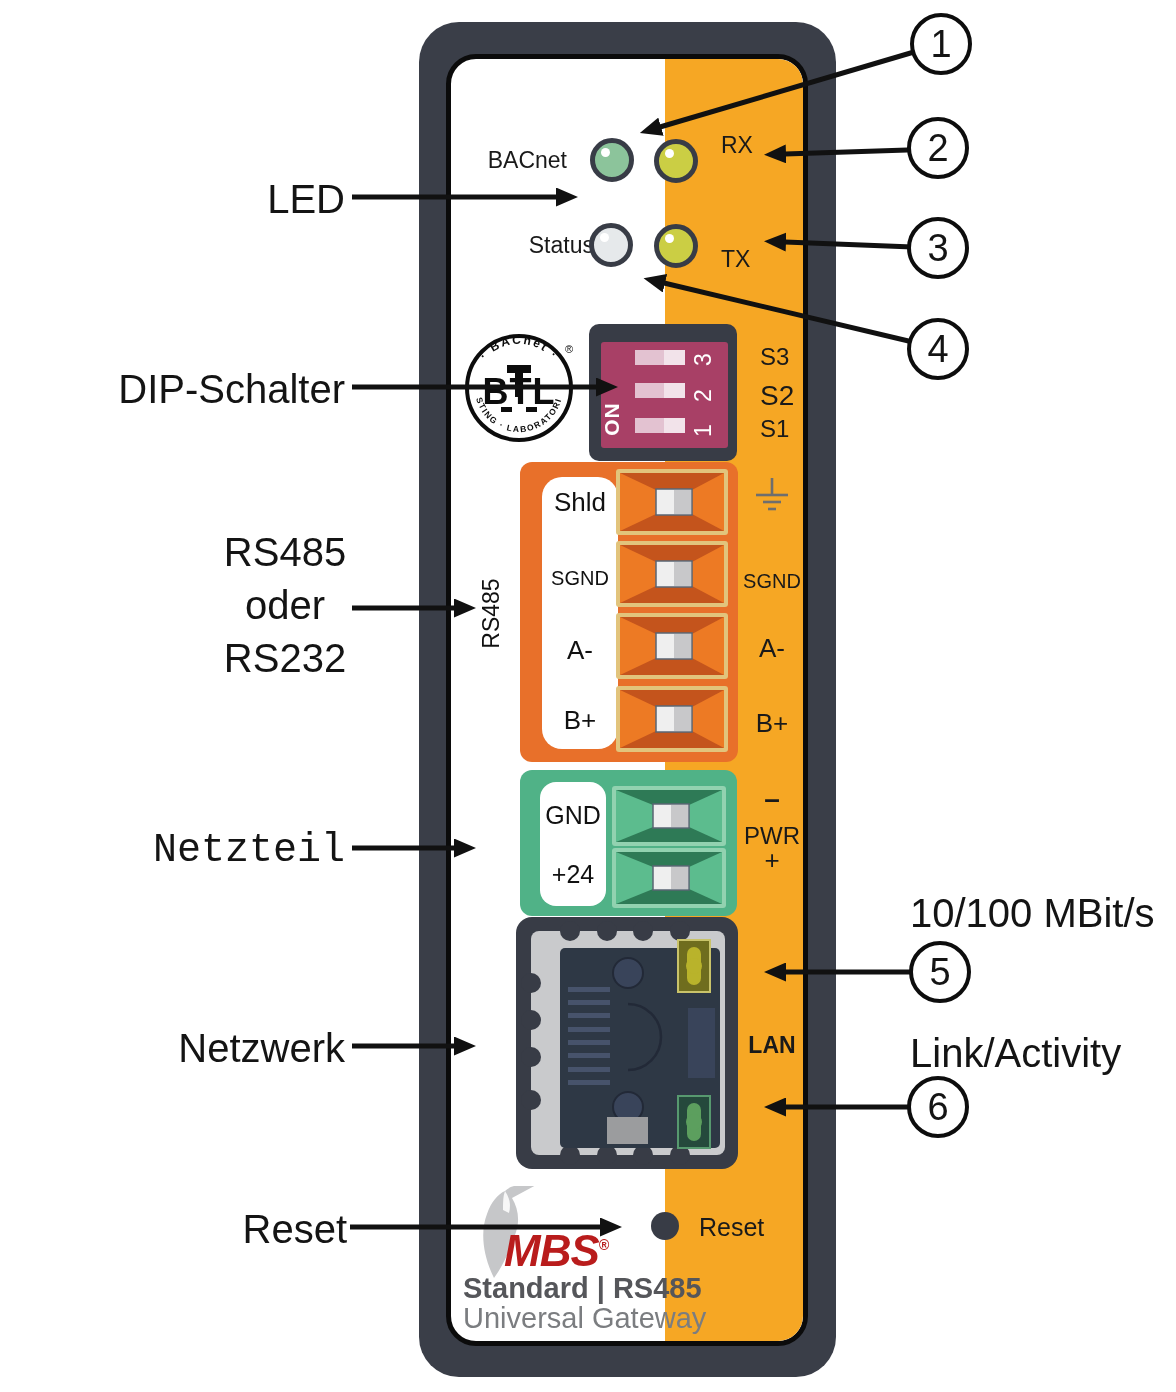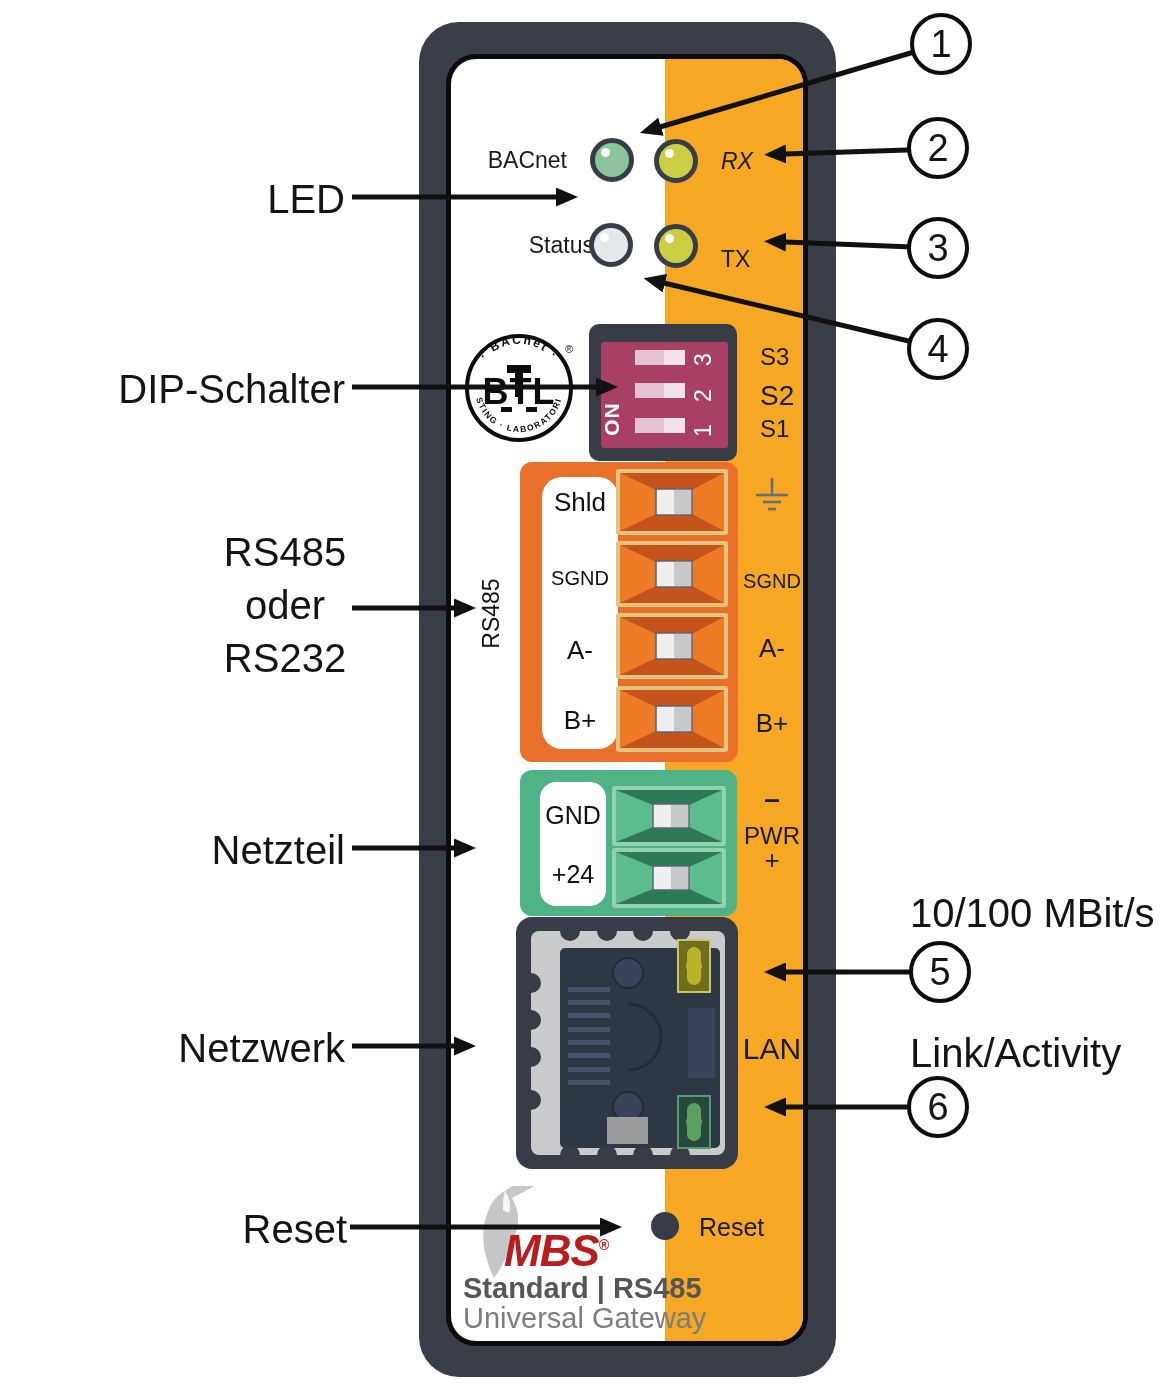--- a/index.html
+++ b/index.html
@@ -41,21 +41,21 @@
 
 <div class="canvas">
 
   <div class="abs case"></div>
   <div class="abs panel">
     <div class="orange-col"></div>
   </div>
 
   <div class="abs devtxt" style="right:609px;top:147px;">BACnet</div>
   <div class="abs devtxt" style="right:582px;top:232px;">Status</div>
-  <div class="abs devtxt" style="left:721px;top:148px;font-style:italic;">RX</div>
+  <div class="abs devtxt" style="left:721px;top:132px;">RX</div>
   <div class="abs devtxt" style="left:721px;top:246px;">TX</div>
   <div class="abs led" style="left:590px;top:138px;background:#8CC49B;"></div>
   <div class="abs led" style="left:654px;top:139px;background:#CBCE44;"></div>
   <div class="abs led" style="left:589px;top:223px;background:#E6E9EB;"></div>
   <div class="abs led" style="left:654px;top:224px;background:#CBCE44;"></div>
 
   <svg class="abs" style="left:461px;top:331px;" width="116" height="116" viewBox="0 0 116 116">
     <circle cx="58" cy="57" r="52" fill="#ffffff" stroke="#0c0c0c" stroke-width="4"></circle>
     <defs>
       <path id="btlTop" d="M 14.7,64.6 A 44,44 0 1 1 101.3,64.6"></path>
@@ -201,21 +201,21 @@
       <rect x="171" y="30" width="14" height="38" rx="7" fill="#B9B32B"></rect>
         <circle cx="178" cy="49" r="8" fill="#B9B32B"></circle>
     </g>
     <g>
       <rect x="162" y="179" width="32" height="52" fill="#25493C" stroke="#57996F" stroke-width="2"></rect>
       <rect x="171" y="186" width="14" height="38" rx="7" fill="#5C9F5E"></rect>
         <circle cx="178" cy="205" r="8" fill="#5C9F5E"></circle>
     </g>
     <rect x="91" y="200" width="41" height="27" fill="#9B9C9E"></rect>
   </svg>
-  <div class="abs paneltxt" style="top:1032px;font-size:30px;">LAN</div>
+  <div class="abs paneltxt" style="top:1032px;font-size:23px;font-weight:bold;">LAN</div>
 
   <div class="abs reset-btn"></div>
   <div class="abs devtxt" style="left:699px;top:1213px;font-size:25px;">Reset</div>
 
   <svg class="abs" style="left:470px;top:1186px;" width="70" height="92" viewBox="0 0 70 92">
     <path d="M24,92 C13,70 10,46 17,28 C21,16 28,8 35,5 C37,3 40,1 44,0 L68,-2 L42,12 C48,22 50,34 46,46 C40,64 33,80 24,92 Z" fill="#C6C7C9"></path>
     <path d="M35,5 C40,12 41,20 39,27 L33,24 C33,16 33,10 35,5 Z" fill="#ffffff" opacity="0.85"></path>
   </svg>
   <div class="abs mbs" style="left:504px;top:1226px;"><span>MBS</span><sup style="font-size:14px;">®</sup></div>
   <div class="abs brand1" style="left:463px;top:1272px;">Standard | RS485</div>
@@ -243,21 +243,21 @@
     </g>
   </svg>
 
   <div class="abs callout" style="right:831px;top:177px;">LED</div>
   <div class="abs callout" style="right:831px;top:367px;">DIP-Schalter</div>
   <div class="abs callout ctr" style="left:155px;top:526px;width:260px;line-height:53px;">
     <div>RS485</div>
     <div>oder</div>
     <div>RS232</div>
   </div>
-  <div class="abs callout" style="right:831px;top:828px;">Netzteil</div>
+  <div class="abs callout" style="right:831px;top:828px;font-family:Liberation Mono, monospace;">Netzteil</div>
   <div class="abs callout" style="right:831px;top:1026px;">Netzwerk</div>
   <div class="abs callout" style="right:829px;top:1207px;">Reset</div>
 
   <div class="abs num-circle" style="left:910px;top:13px;">
       <span>1</span>
     </div>
   <div class="abs num-circle" style="left:907px;top:117px;">
       <span>2</span>
     </div>
   <div class="abs num-circle" style="left:907px;top:217px;">

